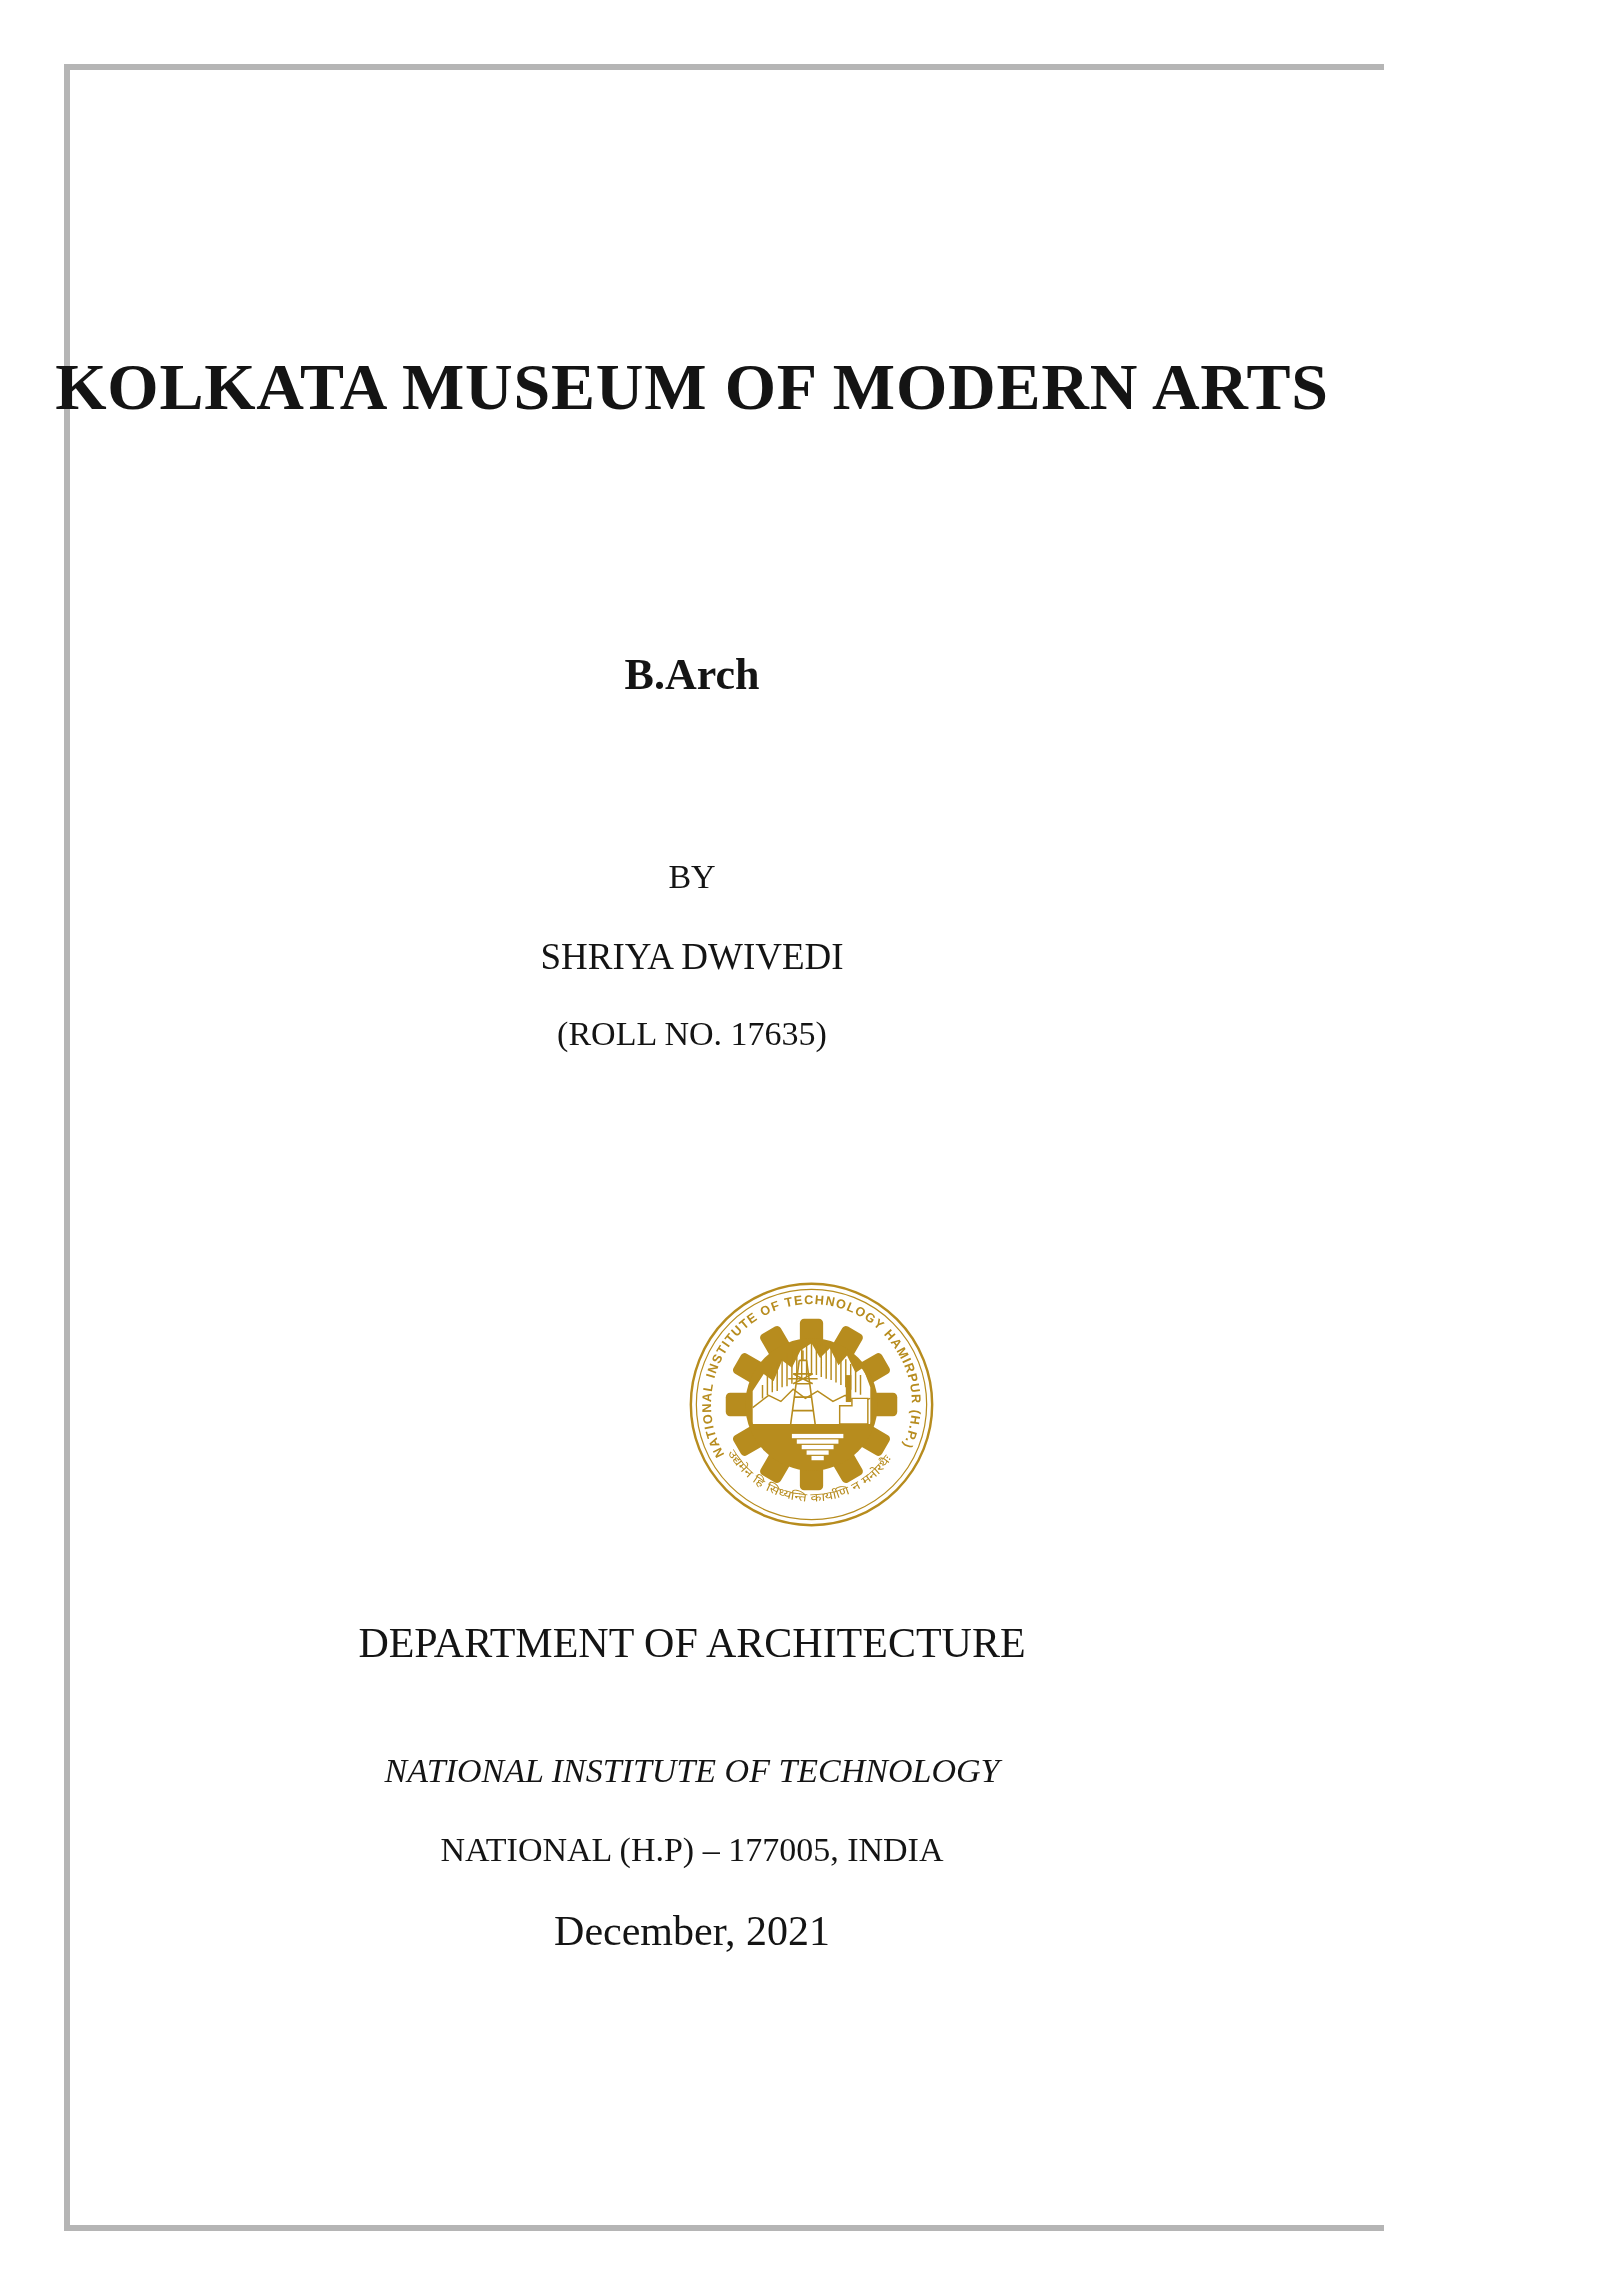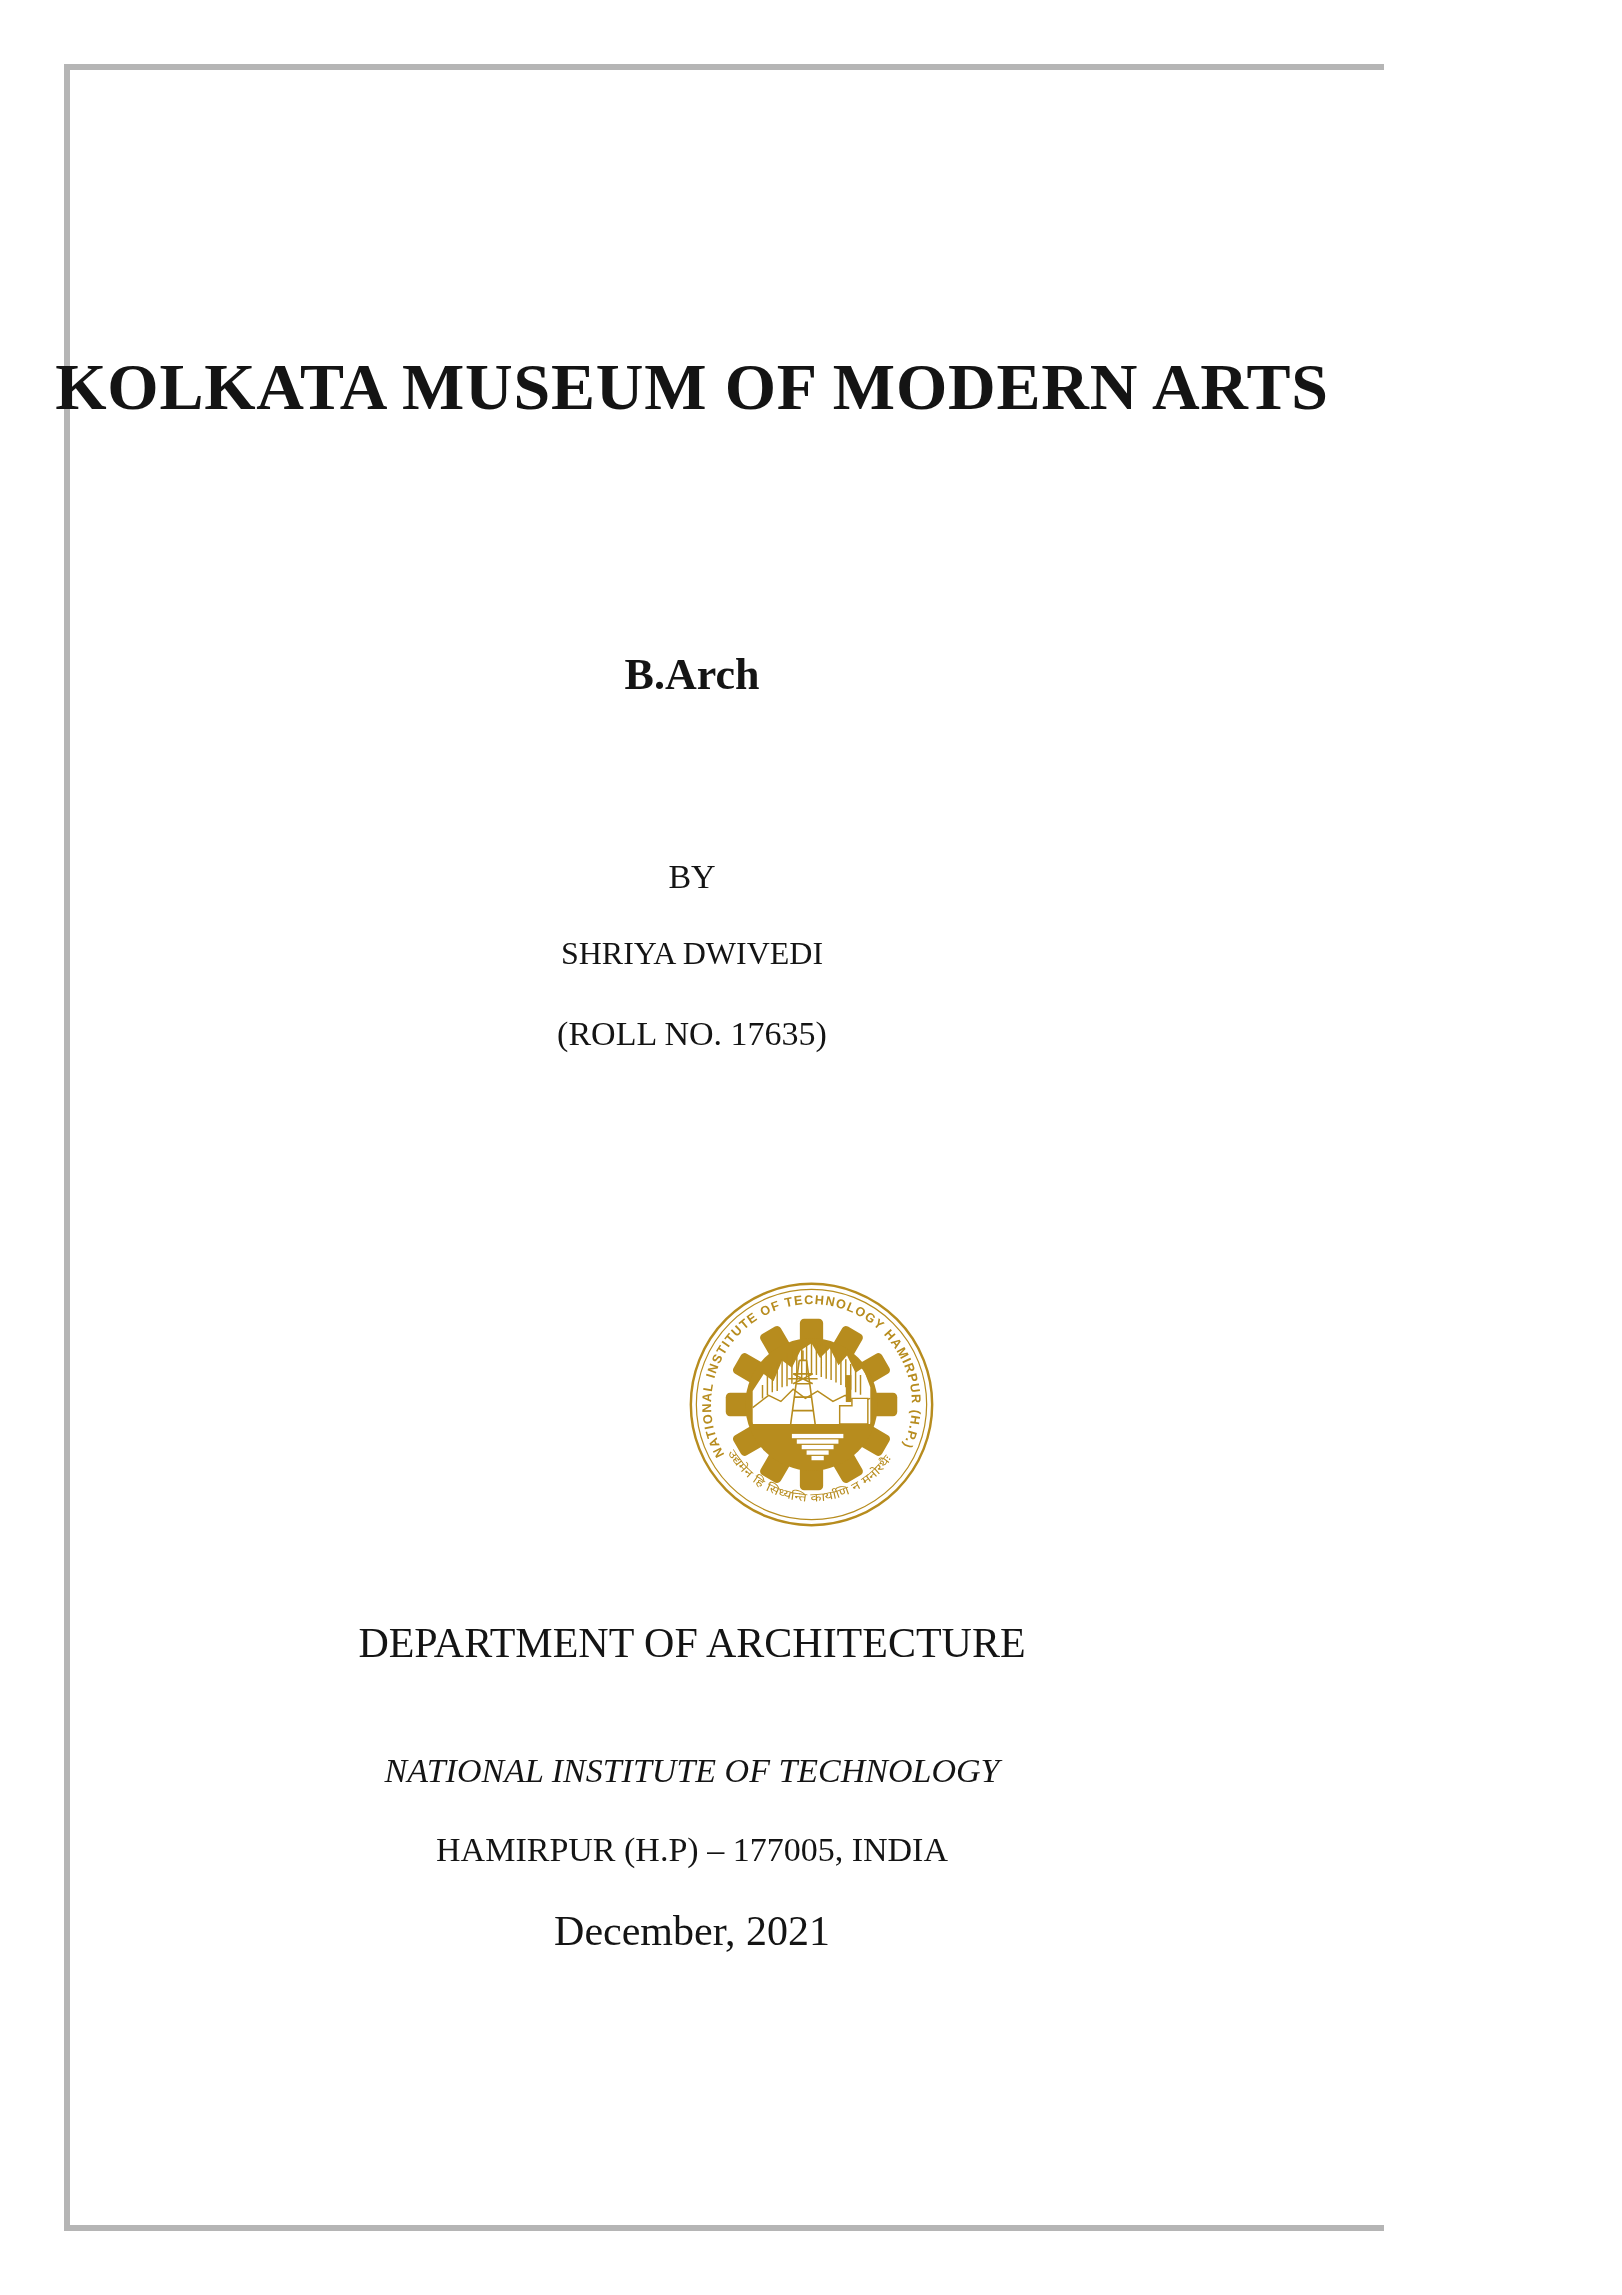--- a/index.html
+++ b/index.html
@@ -38,21 +38,21 @@
     font-weight: bold;
     letter-spacing: 0.8px;
   }
   .degree {
     top: 601px;
     font-size: 44px;
     font-weight: bold;
     margin-top: 48px;
   }
   .by-label    { top: 858px; font-size: 34px; text-align: center; }
-  .author      { top: 935px; font-size: 32px; }
+  .author      { top: 935px; font-size: 37px; }
   .roll        { top: 1015px; font-size: 34px; }
   .department  { top: 1619px; font-size: 42px; }
   .institute   { top: 1752px; font-size: 34px; font-style: italic; }
   .address     { top: 1831px; font-size: 34px; }
   .date-line   { top: 1907px; font-size: 42px; }
 
   .logo-wrap {
     position: absolute;
     left: 689px;
     top: 1282px;
@@ -150,18 +150,18 @@
       <text class="seal-motto-text">
         <textPath href="#bottomArc" startOffset="0" textLength="320" lengthAdjust="spacingAndGlyphs">उद्यमेन हि सिध्यन्ति कार्याणि न मनोरथैः</textPath>
       </text>
     </svg>
   </div>
 
   <div class="line department">DEPARTMENT OF ARCHITECTURE</div>
 
   <div class="line institute">NATIONAL INSTITUTE OF TECHNOLOGY</div>
 
-  <div class="line address">HAMIRPUR (H.P) – 177005, INDIA</div>
+  <div class="line address">NATIONAL (H.P) – 177005, INDIA</div>
 
   <div class="line date-line">December, 2021</div>
 
 </div>
 
 
 </body></html>

